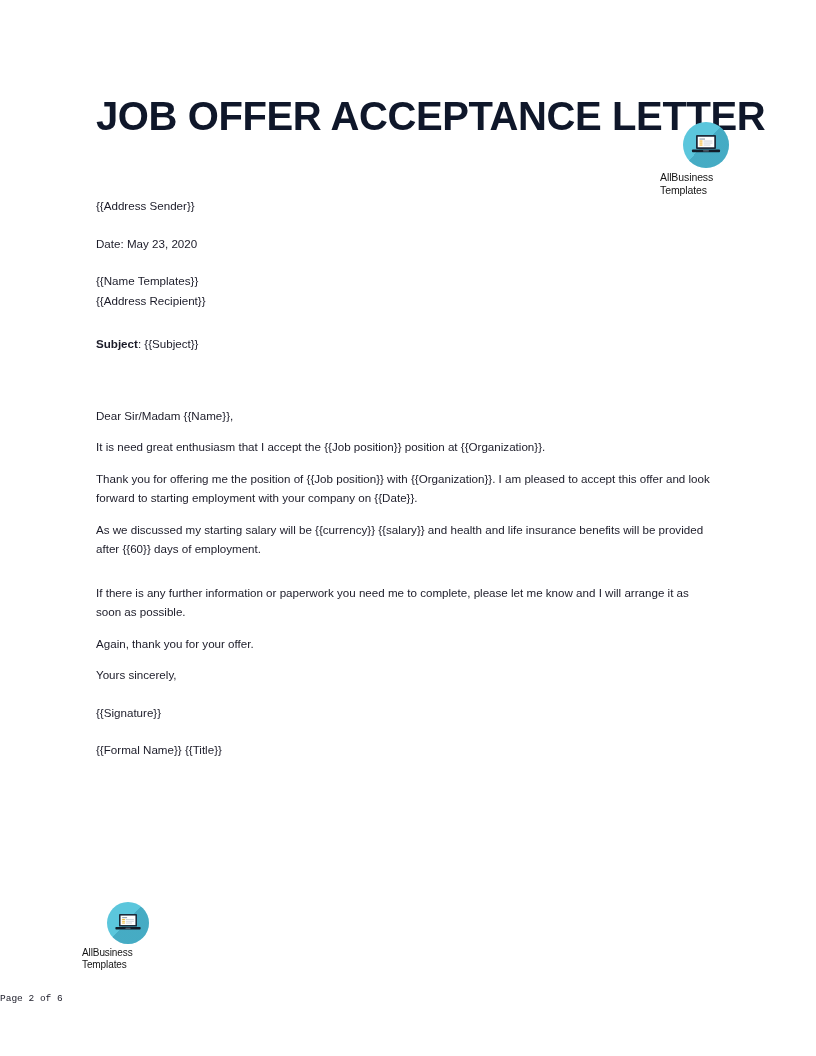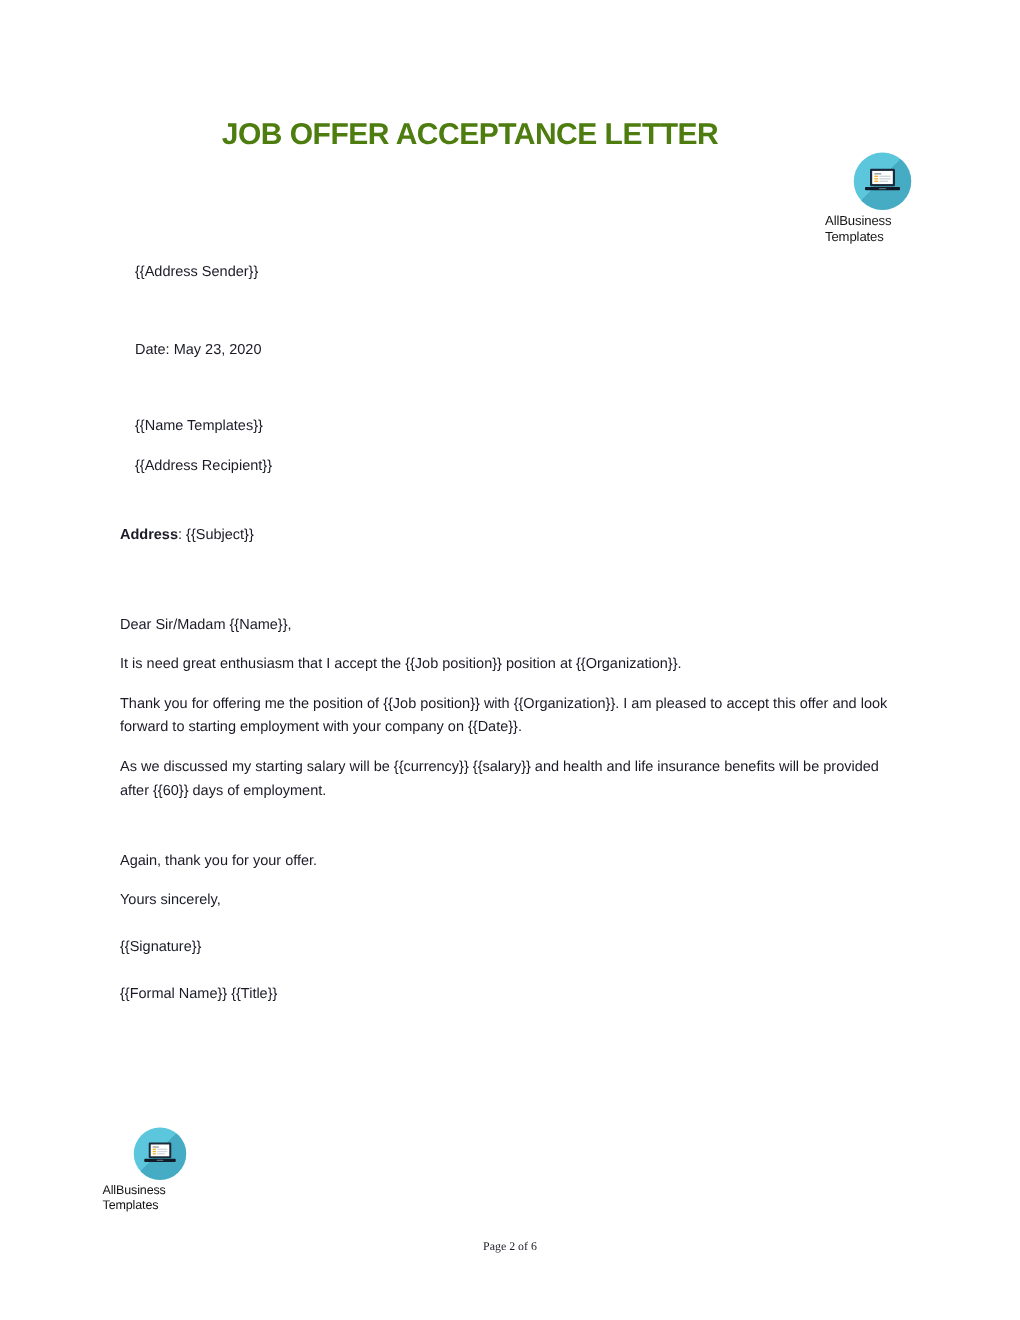--- a/index.html
+++ b/index.html
@@ -23,26 +23,26 @@
     left: 0;
     top: 60px;
     width: 816px;
     height: 92px;
   }
   .doc-title {
     position: absolute;
     left: 96px;
     top: 34px;
     width: 560px;
-    text-align: center;
+    text-align: right;
     font-family: "Liberation Sans", sans-serif;
     font-weight: bold;
-    font-size: 24px;
+    font-size: 40px;
     letter-spacing: -0.4px;
-    color: #4d7c0f;
+    color: #0f172a;
     white-space: nowrap;
   }
 
   
   .logo-block {
     position: absolute;
     text-align: left;
   }
   .logo-header { left: 660px; top: 62px; width: 92px; }
   .logo-footer { left: 82px;  top: 902px; width: 92px; }
@@ -99,30 +99,30 @@
     line-height: 19.5px;
     color: #1b1b28;
     margin: 0;
   }
   .gap-12 { height: 12px; }
   .gap-18 { height: 18px; }
   .gap-24 { height: 24px; }
   .gap-52 { height: 52px; }
   .para b { font-weight: bold; }
 
-  .addr-line { margin: 12px; }
+  .addr-line { margin: 0; }
 
   
   .page-number {
     position: absolute;
     left: 0;
     top: 993px;
     width: 816px;
-    text-align: center;
-    font-family: Liberation Serif, serif;
+    text-align: left;
+    font-family: Liberation Mono, monospace;
     font-size: 9.5px;
     color: #1b1b28;
   }
 </style>
 </head>
 <body>
 
 <div class="page">
 
   <div class="header">
@@ -160,21 +160,21 @@
 
     <p class="para addr-line">Date: May 23, 2020</p>
 
     <div class="gap-18"></div>
 
     <p class="para addr-line">{{Name Templates}}</p>
     <p class="para addr-line">{{Address Recipient}}</p>
 
     <div class="gap-24"></div>
 
-    <p class="para"><b>Address</b><span>: {{Subject}}</span></p>
+    <p class="para"><b>Subject</b><span>: {{Subject}}</span></p>
 
     <div class="gap-52"></div>
 
     <p class="para">Dear Sir/Madam {{Name}},</p>
 
     <div class="gap-12"></div>
 
     <p class="para">It is need great enthusiasm that I accept the {{Job position}} position at {{Organization}}.</p>
 
     <div class="gap-12"></div>
@@ -183,20 +183,21 @@
 
     <div class="gap-12"></div>
 
     <p class="para">As we discussed my starting salary will be {{currency}} {{salary}} and health and life insurance benefits will be provided after {{60}} days of employment.</p>
 
     <div class="gap-12"></div>
 
 
     <div class="gap-12"></div>
 
+    <p class="para">If there is any further information or paperwork you need me to complete, please let me know and I will arrange it as soon as possible.</p>
 
     <div class="gap-12"></div>
 
     <p class="para">Again, thank you for your offer.</p>
 
     <div class="gap-12"></div>
 
     <p class="para">Yours sincerely,</p>
 
     <div class="gap-18"></div>

